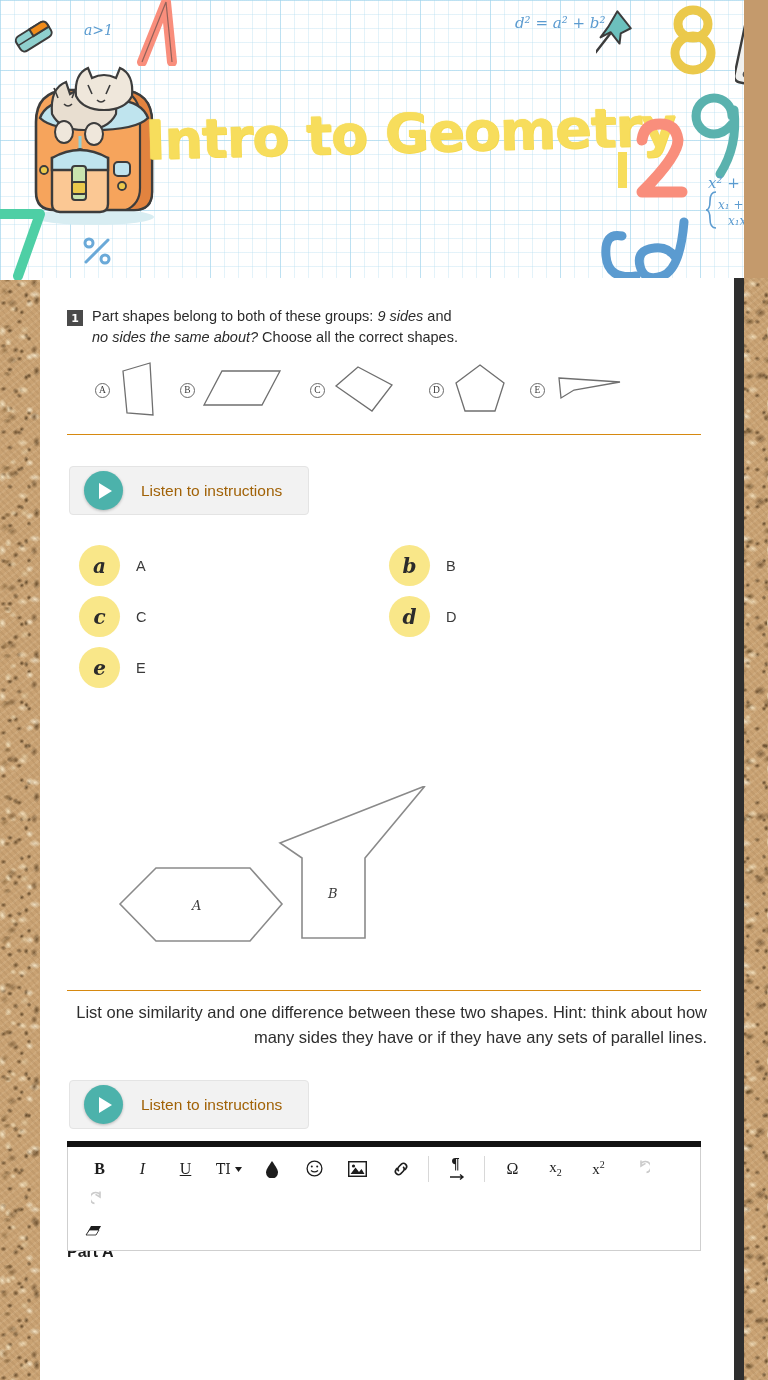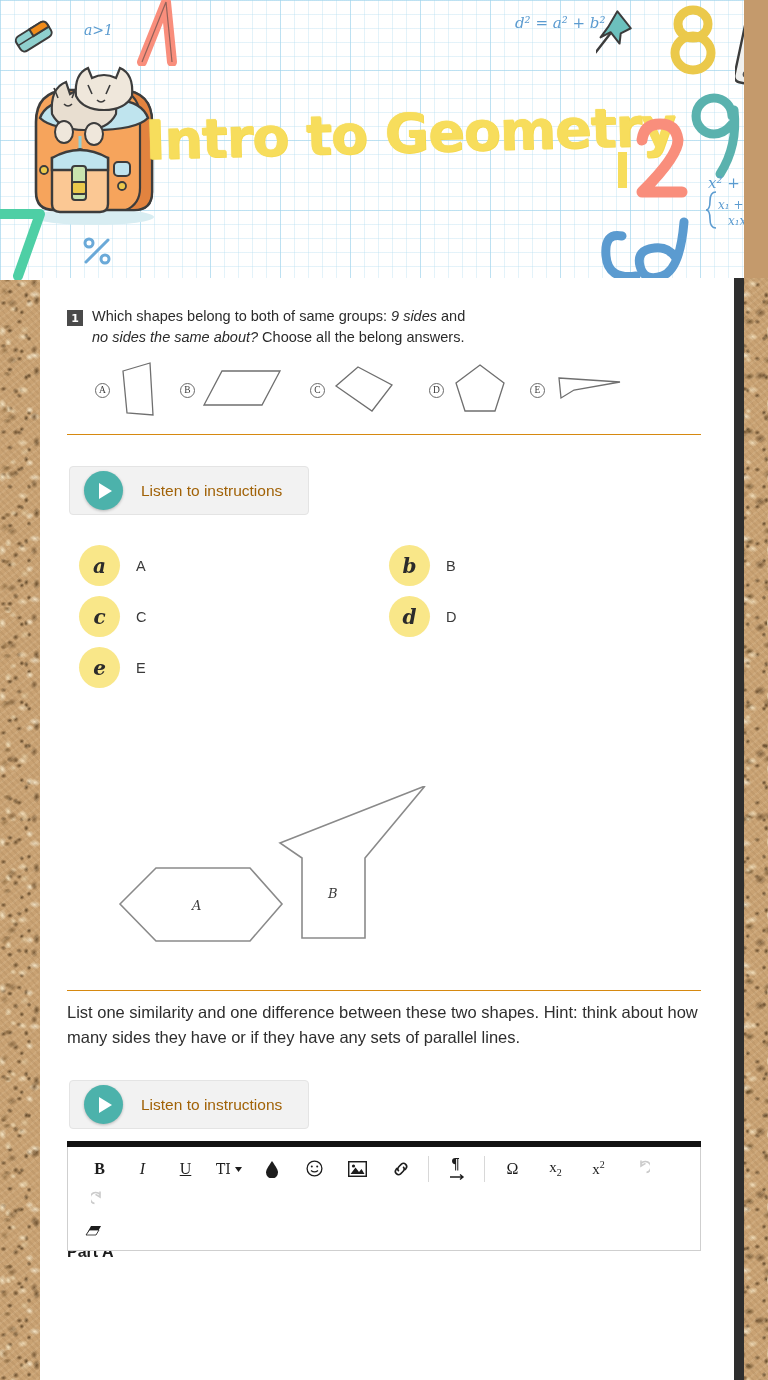--- a/index.html
+++ b/index.html
@@ -173,21 +173,21 @@
     position: absolute; left: 27px; top: 965px;
     font-family: "Liberation Sans", sans-serif;
     font-size: 16px; font-weight: 700; color: #1c1c1c;
   }
   .part-clip {
     position: absolute; left: 0; top: 990px; width: 694px; height: 10px;
     background: #ffffff;
   }
 
   
-  .partA { position: absolute; left: 27px; top: 694px; width: 640px; }
+  .partA { position: absolute; left: 27px; top: 694px; width: 640px; text-align: right; }
   .prompt {
     font-size: 16.5px; color: #2e2e2e; line-height: 1.5;
     font-family: "Liberation Sans", sans-serif;
   }
 
   
   .editor-wrap {
     position: absolute; left: 27px; top: 863px; width: 634px;
   }
   .editor-topbar { height: 6px; background: #121212; }
@@ -346,22 +346,22 @@
   </div>
 
   <div class="scrollbar-track"></div>
 
   <div class="panel">
 
     <div class="exercise">
       <div class="q-row">
         <div class="q-num">1</div>
         <div class="q-text">
-          <span>Which shapes belong to both of same groups: </span><em>9 sides</em><span> and</span><br>
-          <em>no sides the same about?</em><span> Choose all the belong answers.</span>
+          <span>Part shapes belong to both of these groups: </span><em>9 sides</em><span> and</span><br>
+          <em>no sides the same about?</em><span> Choose all the correct shapes.</span>
         </div>
       </div>
 
       <div class="choice-strip">
 
         <div class="choice-item" style="left:28px;">
           <div class="choice-letter">A</div>
           <svg class="choice-svg" width="48" height="58" viewBox="0 0 48 58">
             <polygon points="6,10 33,2 36,54 10,52" fill="none" stroke="#6f6f6f" stroke-width="1.3"></polygon>
           </svg>

